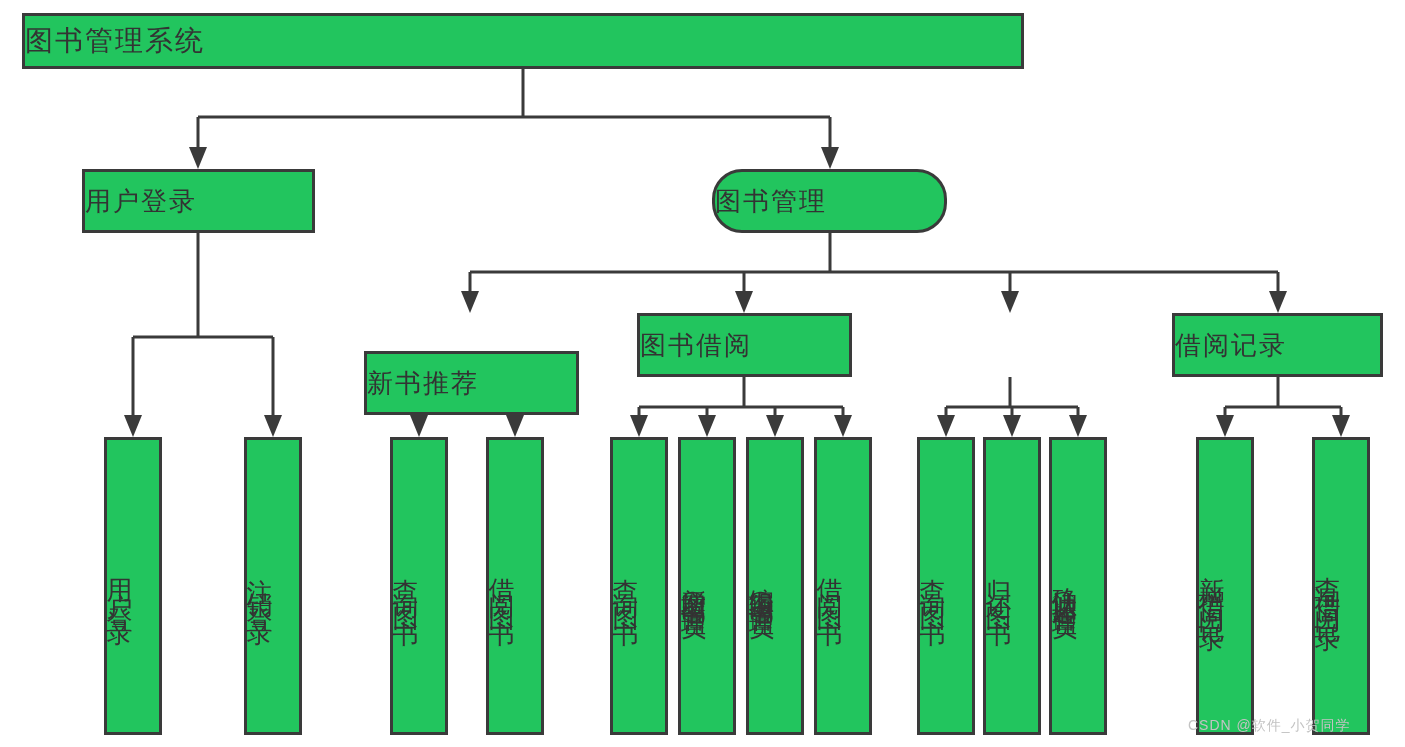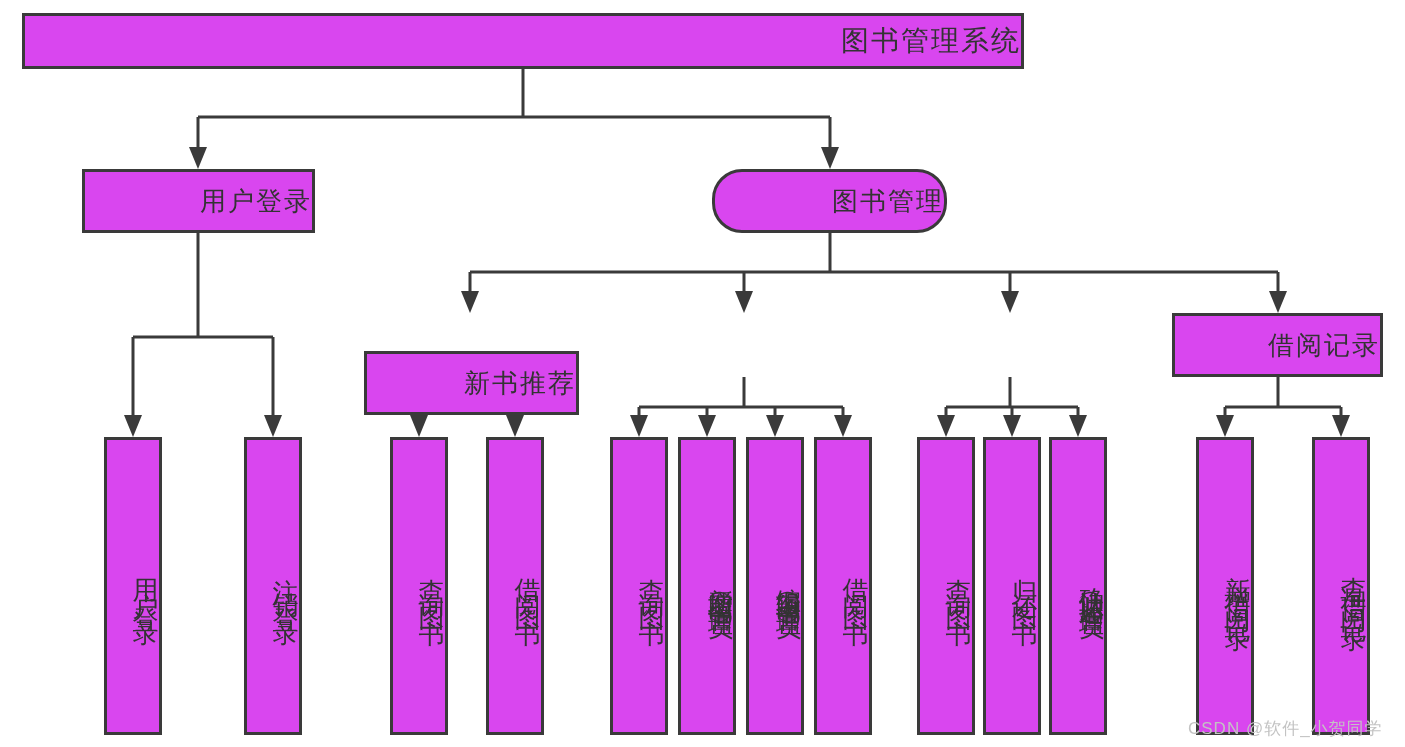--- a/index.html
+++ b/index.html
@@ -8,24 +8,24 @@
     width:1405px;height:747px;
     background:#ffffff;
     font-family:"Liberation Sans", sans-serif;
     overflow:hidden;
   }
   #connectors{position:absolute;left:0;top:0;width:1405px;height:747px;}
   .node{
     position:absolute;
     box-sizing:border-box;
     border:3px solid #3a3a3a;
-    background:#d946ef;
+    background:#22c55e;
     display:flex;
     align-items:center;
-    justify-content:flex-end;
+    justify-content:flex-start;
     color:#333333;
   }
   .node-h span{
     font-size:26px;
     letter-spacing:2px;
     color:#333333;
     white-space:nowrap;
   }
   .node-root span{font-size:28px;}
   .node-v span{
@@ -34,21 +34,21 @@
     font-size:26px;
     color:#333333;
     line-height:1;
   }
   .node-v span.s4{letter-spacing:14px;}
   .node-v span.s6{letter-spacing:10px;}
   .node-v span.s9{letter-spacing:4px;font-size:25px;}
   #watermark{
     position:absolute;
     left:1188px;top:717px;
-    font-size:17px;
+    font-size:14px;
     color:#c3c3c3;
     letter-spacing:1px;
     white-space:nowrap;
   }
 </style>
 </head>
 <body>
 
 <div id="stage">
 
@@ -99,20 +99,23 @@
   <div class="node node-h" style="left:82px;top:169px;width:233px;height:64px;">
     <span>用户登录</span>
   </div>
   <div class="node node-h" style="left:712px;top:169px;width:235px;height:64px;border-radius:30px;">
     <span>图书管理</span>
   </div>
 
   <div class="node node-h" style="left:364px;top:313px;width:215px;height:64px;margin-top:38px;">
     <span>新书推荐</span>
   </div>
+  <div class="node node-h" style="left:637px;top:313px;width:215px;height:64px;">
+    <span>图书借阅</span>
+  </div>
   <div class="node node-h" style="left:1172px;top:313px;width:211px;height:64px;">
     <span>借阅记录</span>
   </div>
 
   <div class="node node-v" style="left:104px;top:437px;width:58px;height:298px;">
     <span class="s4">用户登录</span>
   </div>
   <div class="node node-v" style="left:244px;top:437px;width:58px;height:298px;">
     <span class="s4">注销登录</span>
   </div>

